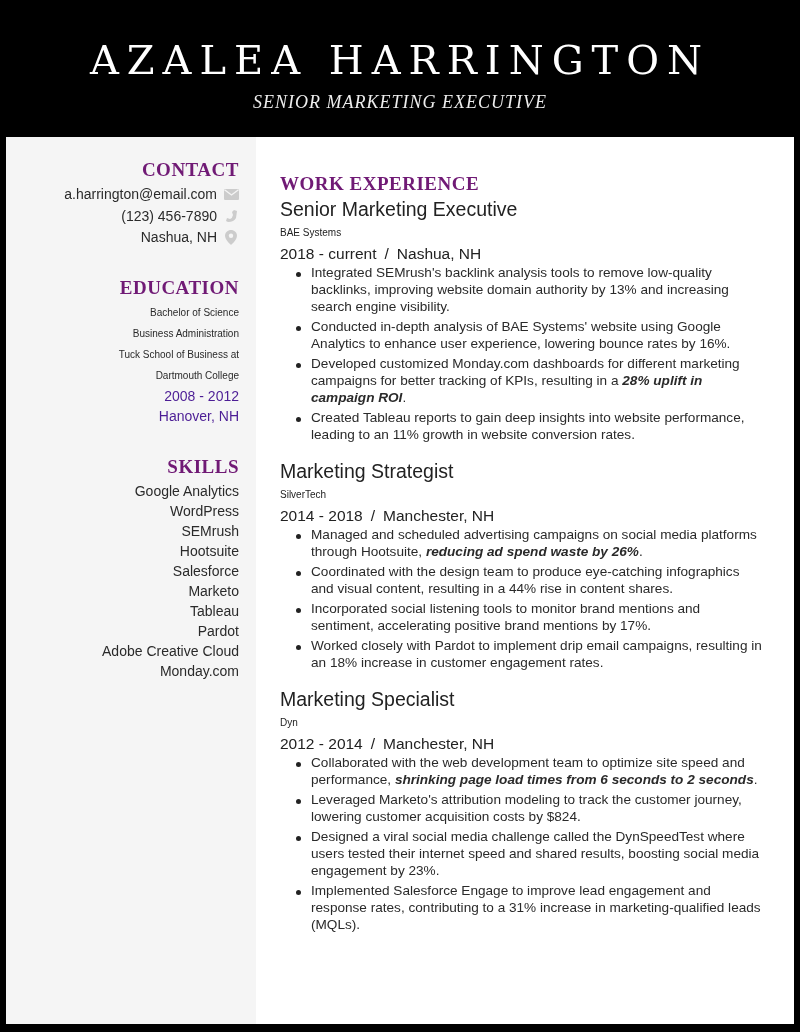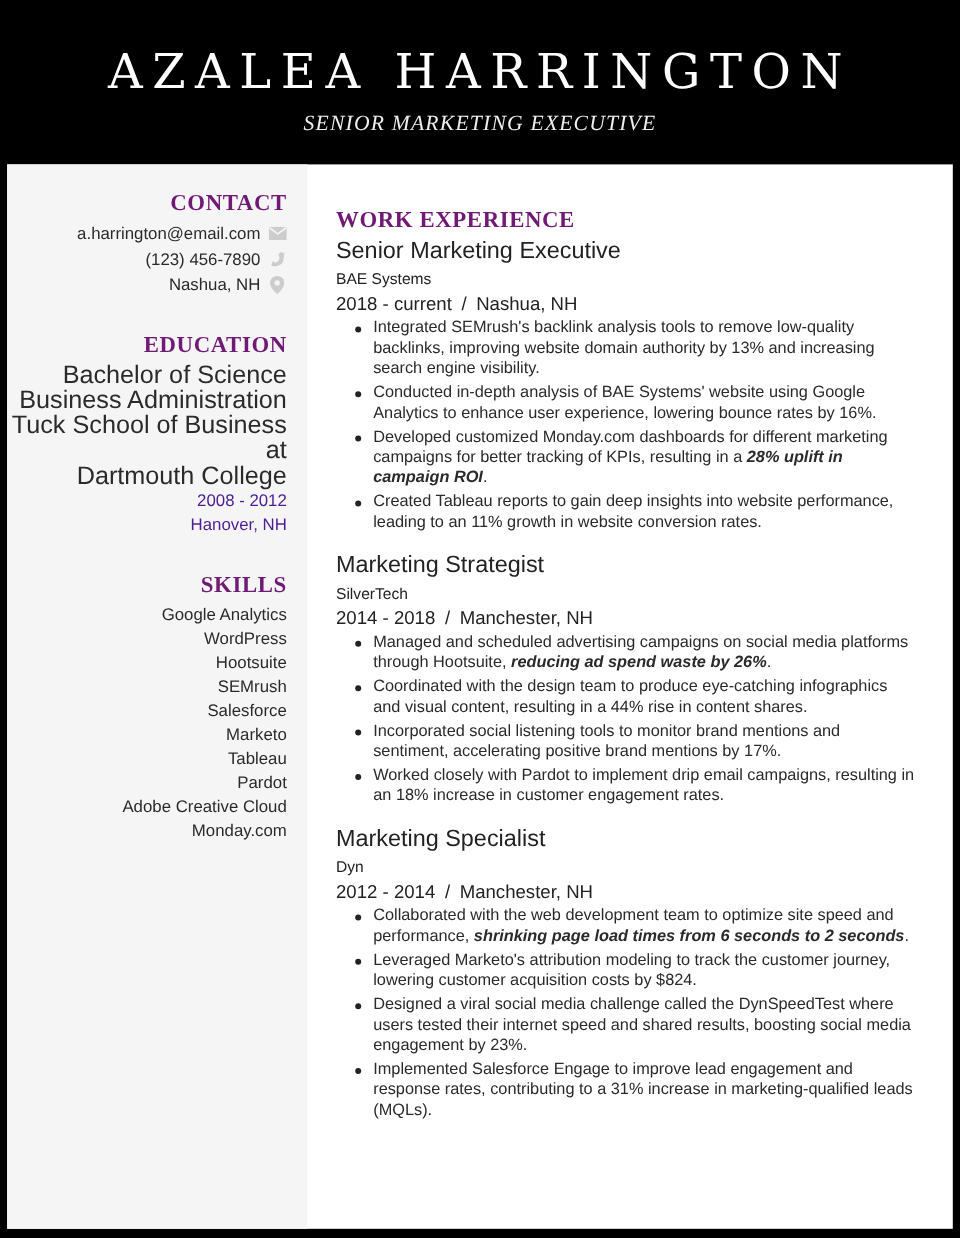--- a/index.html
+++ b/index.html
@@ -40,34 +40,34 @@
       font-size: 14px; line-height: 21.5px; color: #2a2a2a;
       display: flex; justify-content: flex-end; align-items: center;
     }
     .contact-row .icon {
       width: 16px; height: 16px; margin-left: 6px; display: inline-flex;
       align-items: center; justify-content: center;
     }
     .contact-row a { color: #1a73d9; text-decoration: underline; }
 
     .edu-h { margin-top: 28px; }
-    .edu-line { font-size: 21px; line-height: 21px; color: #2a2a2a; }
+    .edu-line { font-size: 10px; line-height: 21px; color: #2a2a2a; }
     .edu-small { font-size: 14px; line-height: 20px; color: #4c1d95; }
 
     .skills-h { margin-top: 30px; }
     .skill { font-size: 14px; line-height: 20px; color: #2a2a2a; }
 
     .main {
       position: absolute; left: 274px; top: 0; width: 500px;
     }
     .main .section-h { padding-top: 36px; font-size: 19px; }
     .job { }
     .job-title { font-size: 19.5px; line-height: 26px; color: #222; margin-top: 1px; }
     .job + .job .job-title { margin-top: 14px; }
-    .company { font-size: 13px; line-height: 21px; color: #222; }
+    .company { font-size: 10px; line-height: 21px; color: #222; }
     .meta { font-size: 15.5px; line-height: 21px; color: #222; }
     .meta .sep { padding: 0 8px; }
     ul.bullets { list-style: none; margin-left: 12px; margin-top: 1px; }
     ul.bullets li {
       position: relative; padding-left: 19px; font-size: 13.6px; line-height: 16.8px;
       color: #2a2a2a; margin-bottom: 3.6px; width: 470px;
     }
     ul.bullets li::before {
       content: ""; position: absolute; left: 4px; top: 7px; width: 5px; height: 5px;
       border-radius: 50%; background: #222;
@@ -121,22 +121,22 @@
       <div class="edu-line">Tuck School of Business at</div>
       <div class="edu-line">Dartmouth College</div>
       <div class="edu-small">2008 - 2012</div>
       <div class="edu-small">Hanover, NH</div>
     </section>
 
     <section>
       <h2 class="section-h skills-h">SKILLS</h2>
       <div class="skill">Google Analytics</div>
       <div class="skill">WordPress</div>
+      <div class="skill">SEMrush</div>
       <div class="skill">Hootsuite</div>
-      <div class="skill">SEMrush</div>
       <div class="skill">Salesforce</div>
       <div class="skill">Marketo</div>
       <div class="skill">Tableau</div>
       <div class="skill">Pardot</div>
       <div class="skill">Adobe Creative Cloud</div>
       <div class="skill">Monday.com</div>
     </section>
   </aside>
 
   <main class="main">

